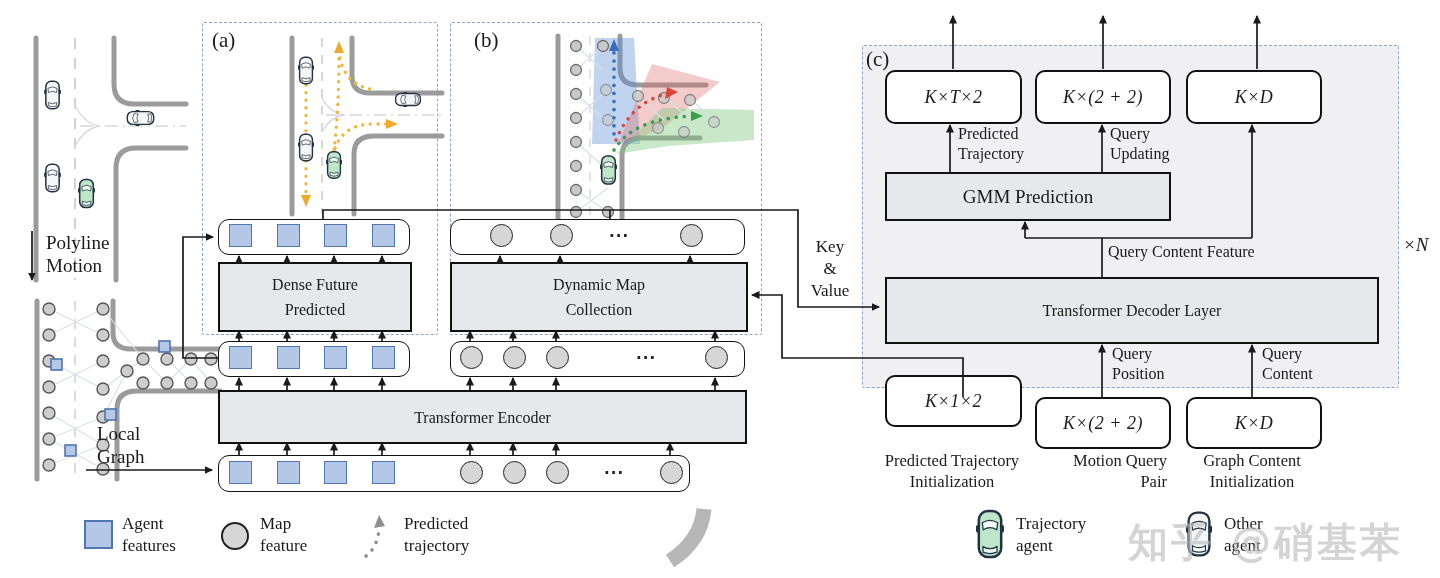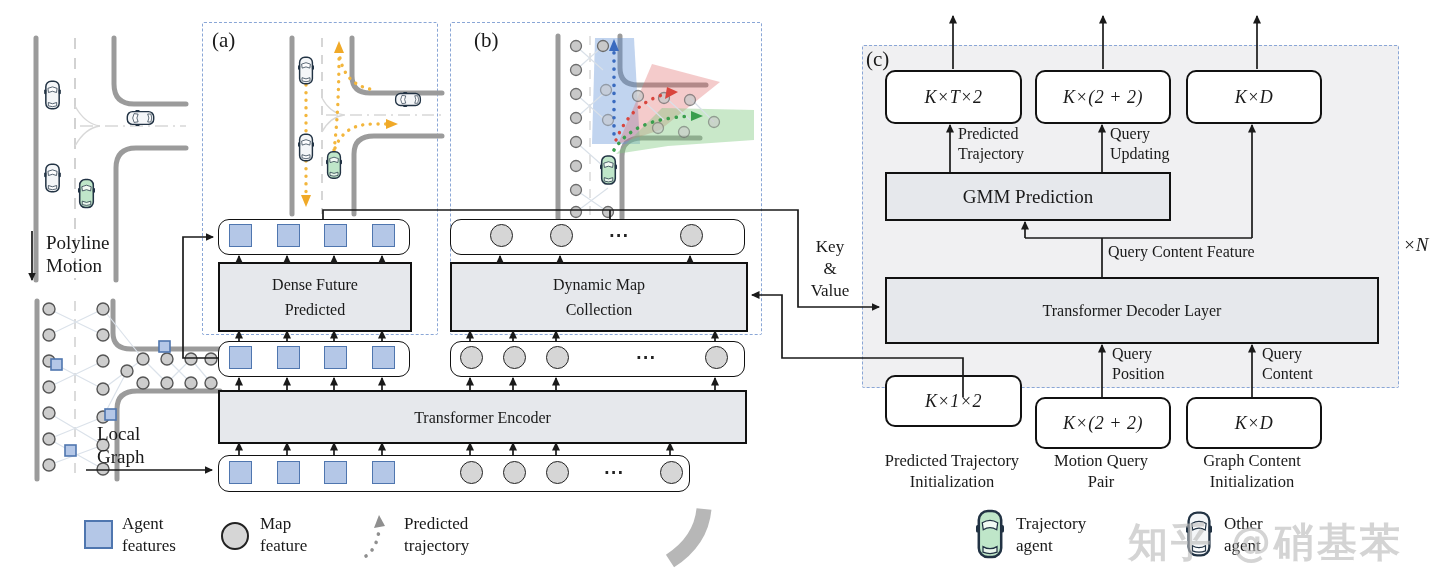--- a/index.html
+++ b/index.html
@@ -284,21 +284,21 @@
   <div class="lbl" style="left:1110px;top:124px;">
     <span>Query</span><br><span>Updating</span></div>
   <div class="lbl" style="left:1108px;top:242px;">Query Content Feature</div>
   <div class="lbl" style="left:1112px;top:344px;">
     <span>Query</span><br><span>Position</span></div>
   <div class="lbl" style="left:1262px;top:344px;">
     <span>Query</span><br><span>Content</span></div>
 
   <div class="lbl2" style="left:868px;top:450px;width:168px;">
     <span>Predicted Trajectory</span><br><span>Initialization</span></div>
-  <div class="lbl2" style="left:1035px;top:450px;width:132px;">
+  <div class="lbl2" style="left:1035px;top:450px;width:132px;text-align:right;">
     <span>Motion Query</span><br><span>Pair</span></div>
   <div class="lbl2" style="left:1184px;top:450px;width:136px;">
     <span>Graph Content</span><br><span>Initialization</span></div>
 
   <div class="abs" style="left:84px;top:520px;width:25px;height:25px;background:#b4c7e7;border:2px solid #4f76af;z-index:3;"></div>
   <div class="legend-label" style="left:122px;top:513px;">
     <span>Agent</span><br><span>features</span></div>
 
   <div class="abs" style="left:221px;top:522px;width:24px;height:24px;background:#d6d6d6;border:2px solid #222;border-radius:50%;z-index:3;"></div>
   <div class="legend-label" style="left:260px;top:513px;">

